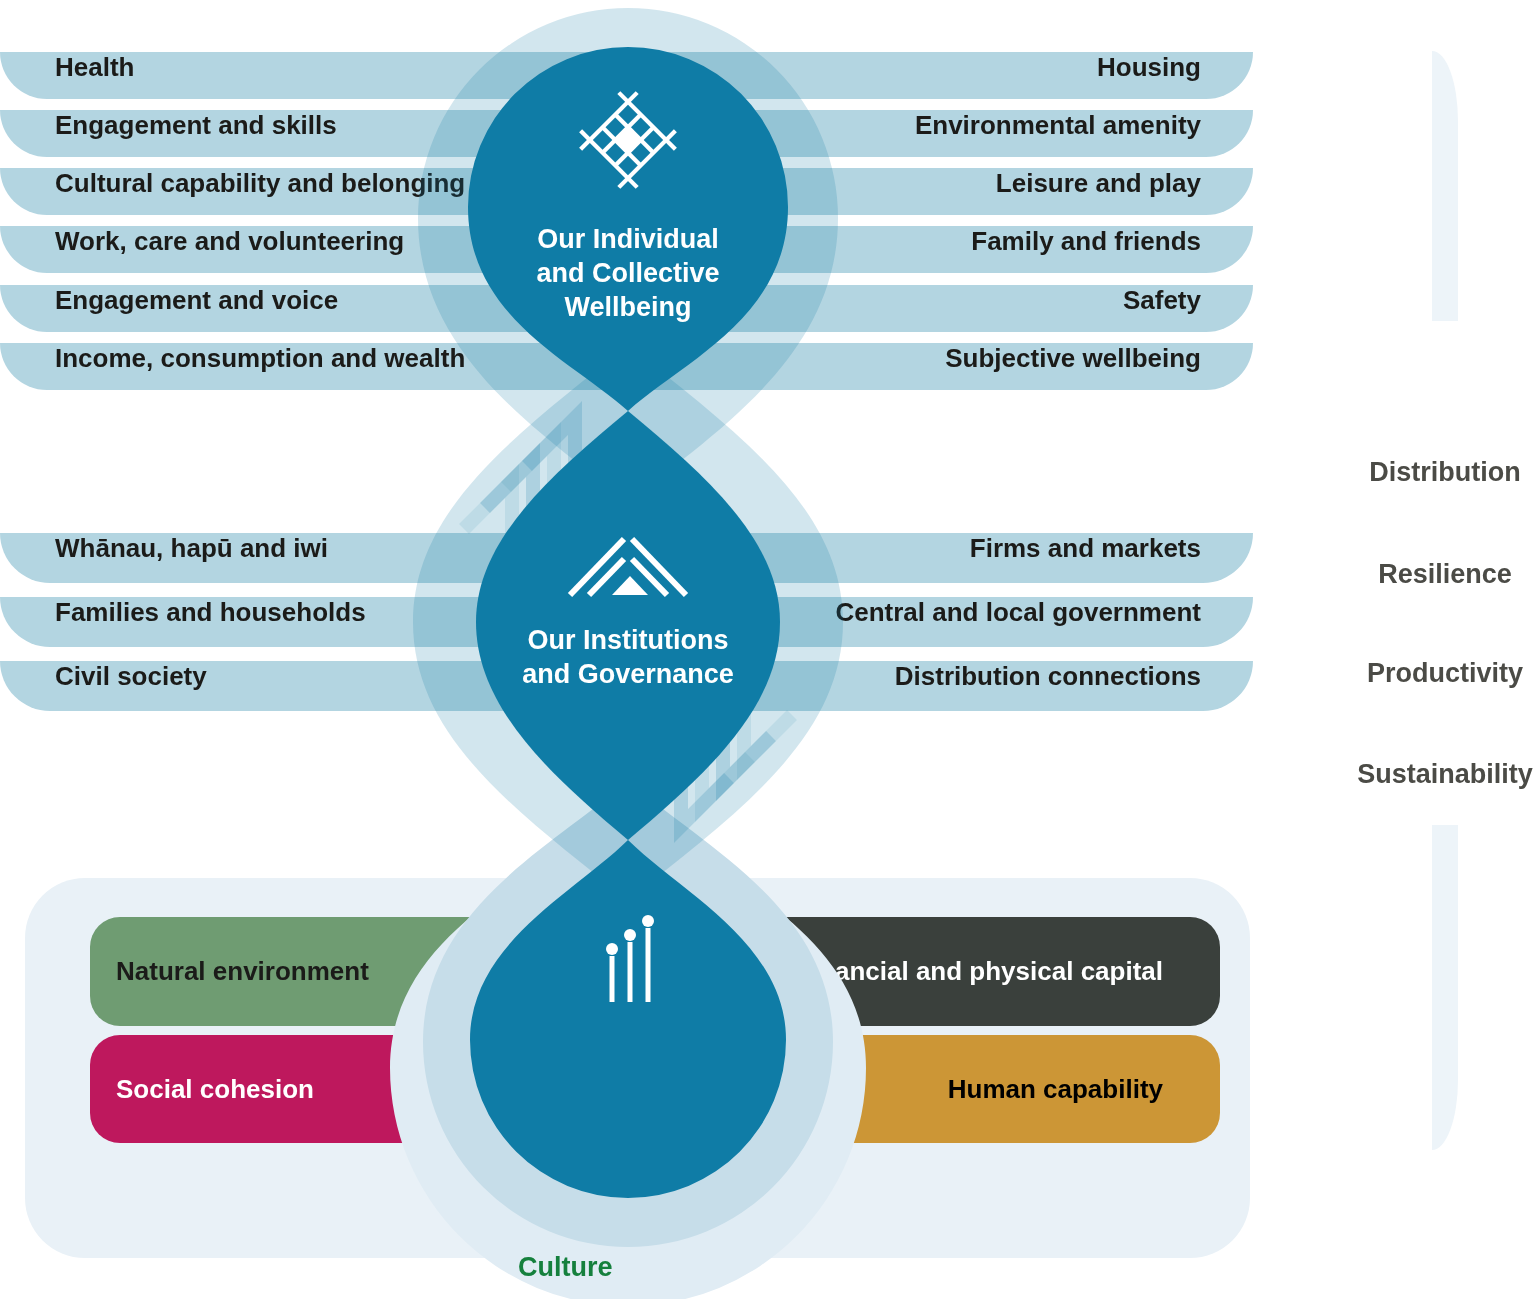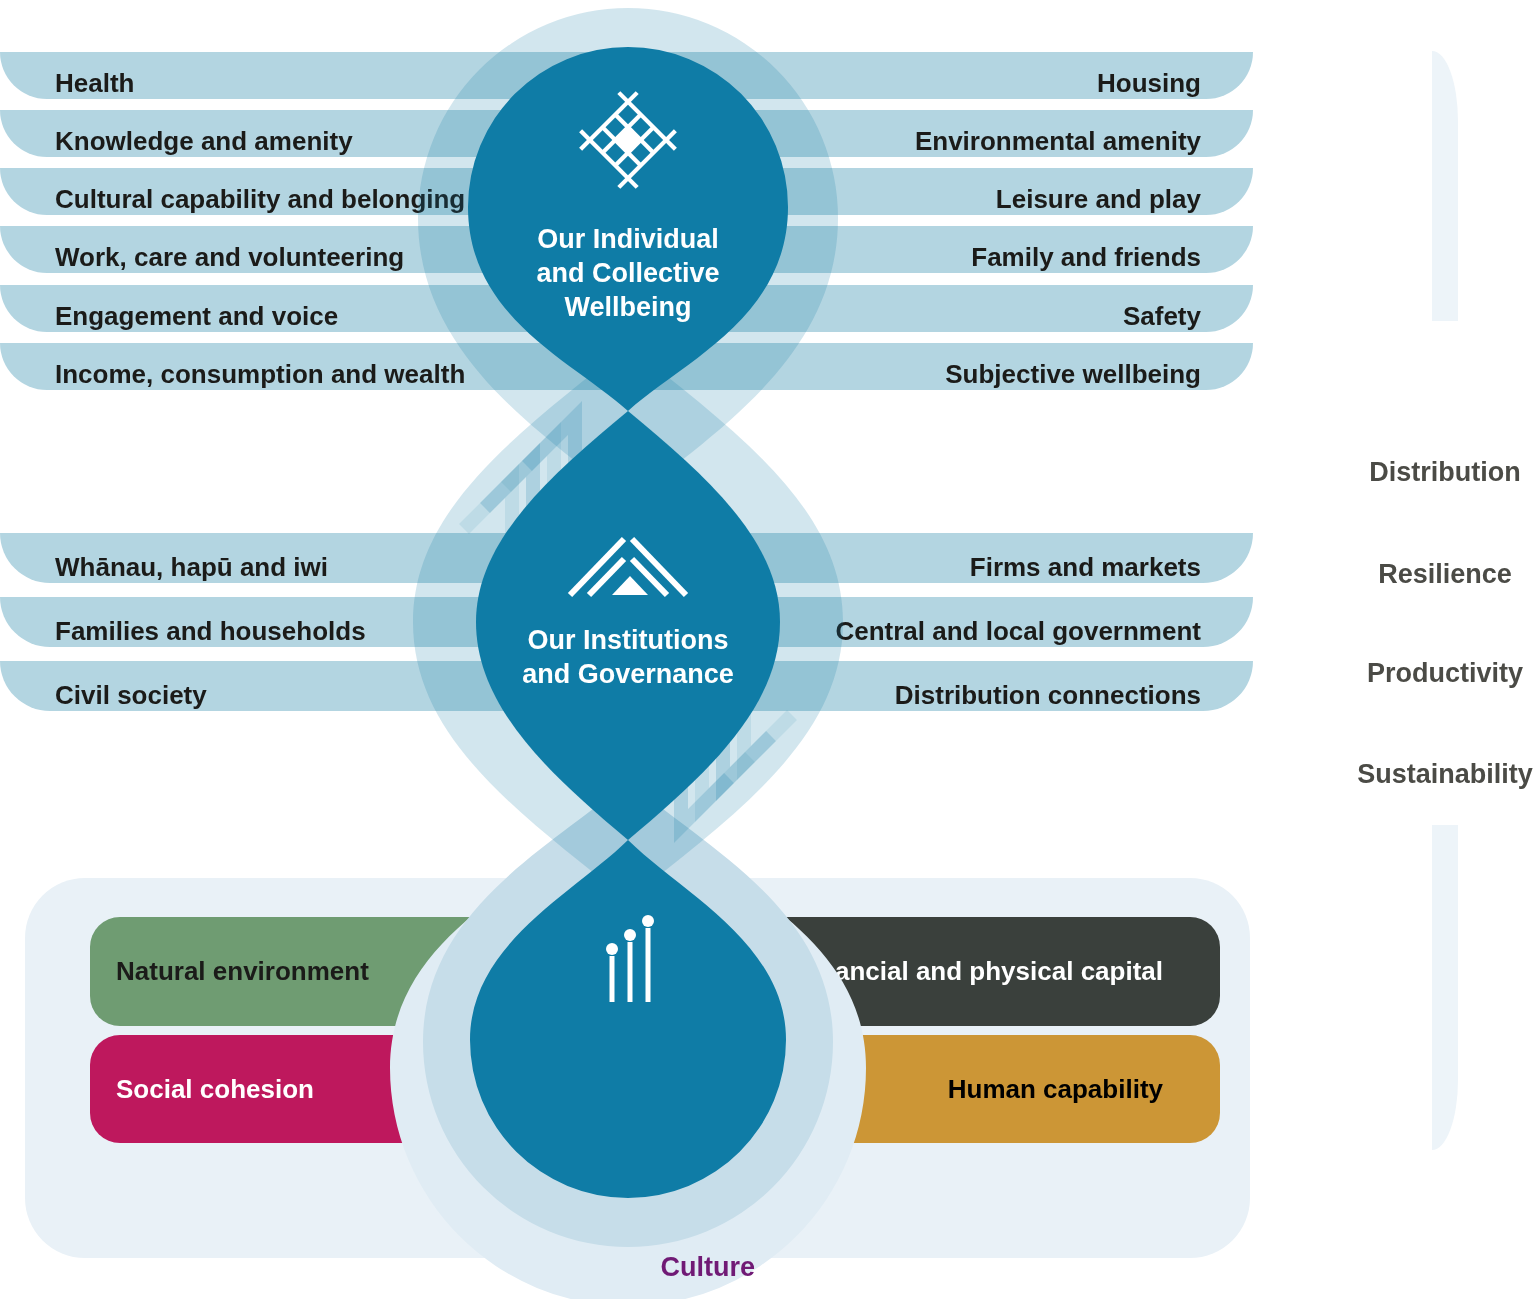--- a/index.html
+++ b/index.html
@@ -4,21 +4,21 @@
 <style>
   html,body{margin:0;padding:0;background:#ffffff;}
   .canvas{
     position:relative;width:1536px;height:1299px;overflow:hidden;background:#fff;
     font-family:"Liberation Sans","DejaVu Sans",sans-serif;
   }
   
   .bar{
     position:absolute;left:0;width:1253px;background:#b3d5e1;
     border-radius:0 0 52px 52px;
-    display:flex;justify-content:space-between;align-items:flex-end;
+    display:flex;justify-content:space-between;align-items:flex-start;
     box-sizing:border-box;padding:0 52px 0 55px;
     font-size:26px;font-weight:bold;color:#1b1b19;z-index:1;
   }
   .bar.top-row{height:47px;}
   .bar.mid-row{height:50px;}
   
   .strip{position:absolute;width:26px;background:#edf4f9;z-index:1;}
   .strip.s-top{left:1432px;top:51px;height:270px;border-radius:0 26px 0 0 / 0 70px 0 0;}
   .strip.s-bottom{left:1432px;top:825px;height:325px;border-radius:0 0 26px 0 / 0 0 70px 0;}
   
@@ -43,35 +43,35 @@
   .shape-title.t1{top:222px;}
   .shape-title.t2{top:623px;}
   .shape-title.t3{top:1032px;}
   .axis-label{
     position:absolute;left:1315px;width:260px;text-align:center;
     font-size:27px;font-weight:bold;color:#4b4b46;z-index:3;
   }
   .axis-label.a1{top:457px;} .axis-label.a2{top:559px;}
   .axis-label.a3{top:658px;} .axis-label.a4{top:759px;}
   .culture{
-    position:absolute;left:505px;top:1252px;width:250px;text-align:right;
-    font-size:27px;font-weight:bold;color:#701a75;z-index:3;
+    position:absolute;left:518px;top:1252px;width:250px;text-align:left;
+    font-size:27px;font-weight:bold;color:#15803d;z-index:3;
   }
 </style>
 </head>
 <body>
 
 <div class="canvas">
 
   <div class="bar top-row" style="top:52px">
     <span>Health</span>
     <span>Housing</span>
   </div>
   <div class="bar top-row" style="top:110px">
-    <span>Knowledge and amenity</span>
+    <span>Engagement and skills</span>
     <span>Environmental amenity</span>
   </div>
   <div class="bar top-row" style="top:168px">
     <span>Cultural capability and belonging</span>
     <span>Leisure and play</span>
   </div>
   <div class="bar top-row" style="top:285px">
     <span>Engagement and voice</span>
     <span>Safety</span>
   </div>

